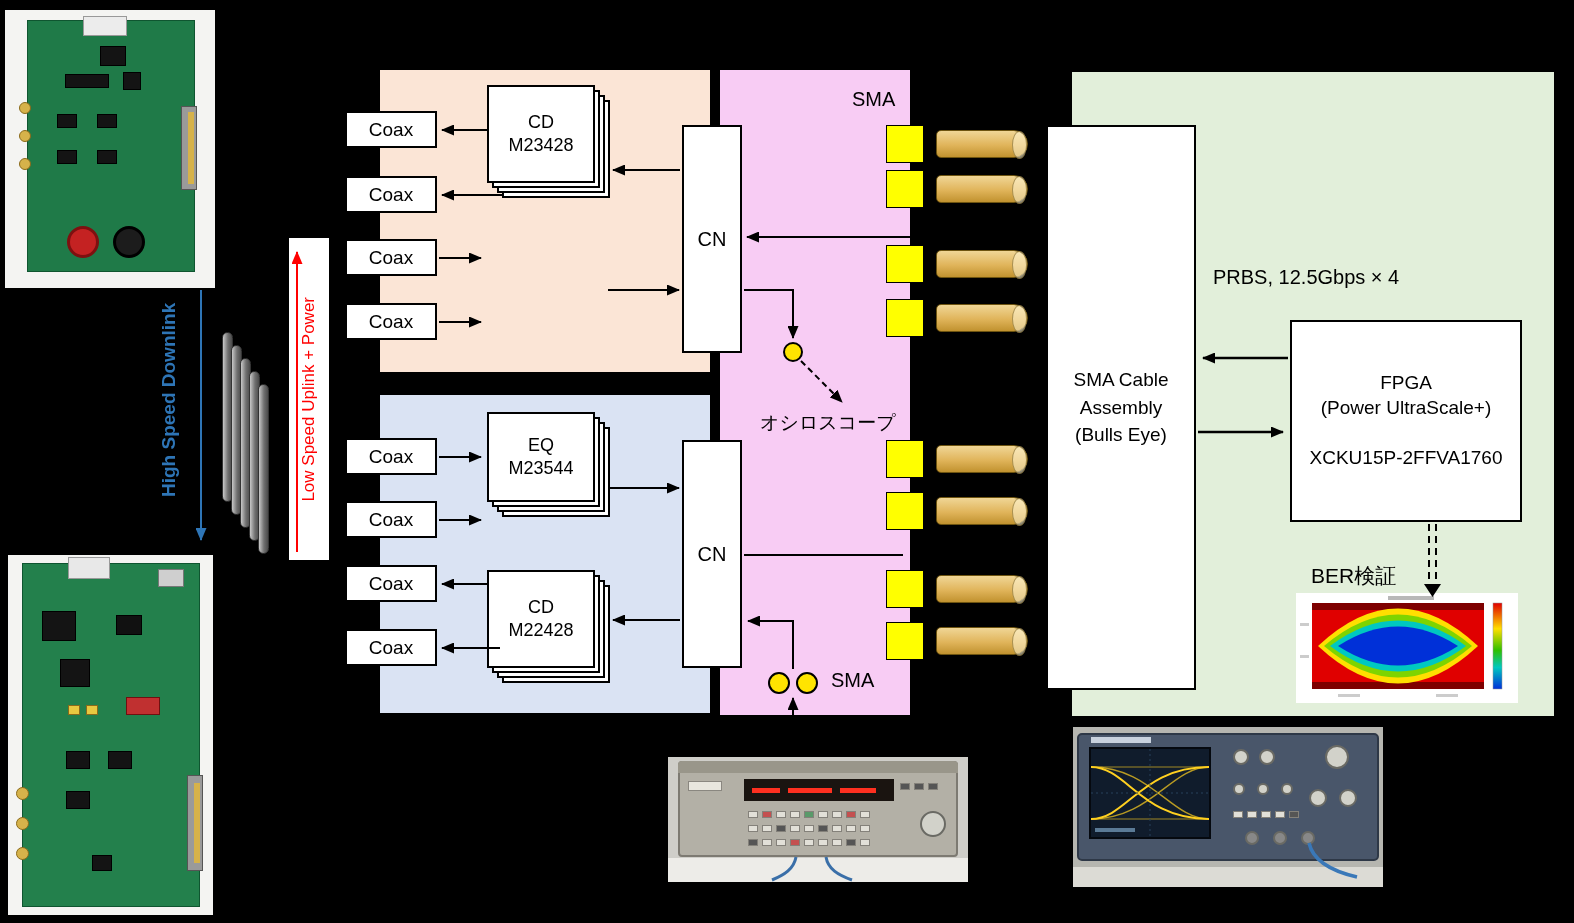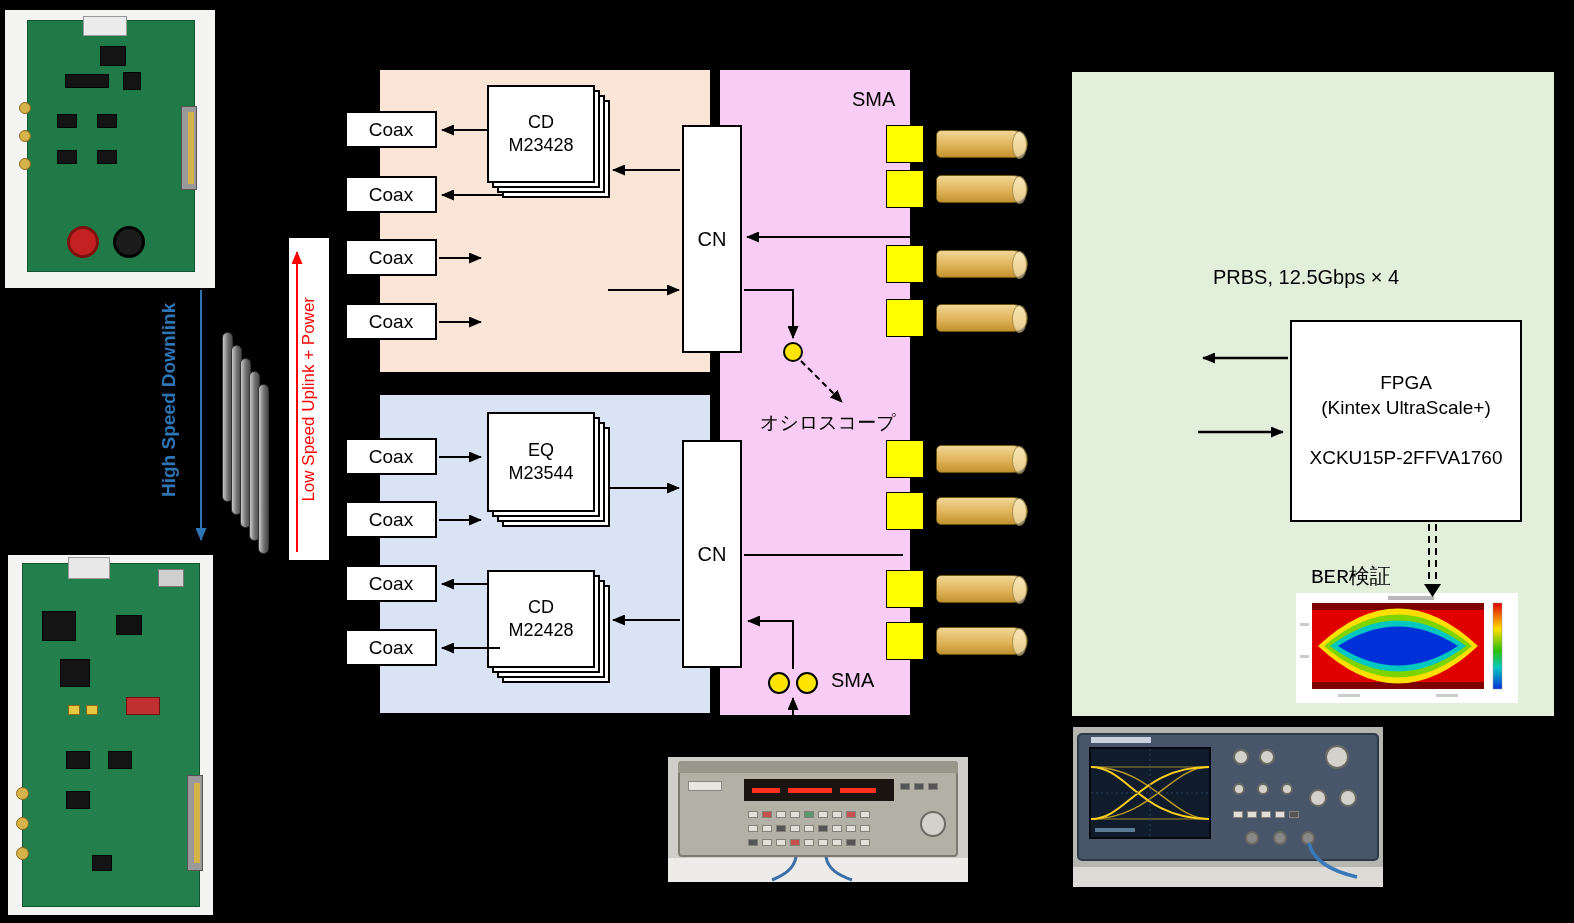--- a/index.html
+++ b/index.html
@@ -148,21 +148,21 @@
       <span>Coax</span>
     </div>
   <div class="wbox coax" style="left:345px;top:629px;">
       <span>Coax</span>
     </div>
 
   <div class="wbox stack" style="left:487px;top:85px;height:98px;">
     <span>CD</span>
     <span>M23428</span>
   </div>
-  <div class="wbox stack" style="left:487px;top:412px;height:100px;">
+  <div class="wbox stack" style="left:487px;top:412px;height:90px;">
     <span>EQ</span>
     <span>M23544</span>
   </div>
   <div class="wbox stack" style="left:487px;top:570px;height:98px;">
     <span>CD</span>
     <span>M22428</span>
   </div>
 
   <div class="wbox cn" style="top:125px;">
       <span>CN</span>
@@ -193,29 +193,34 @@
   <div class="cyl" style="left:936px;top:497px;"></div>
   <div class="cyl" style="left:936px;top:575px;"></div>
   <div class="cyl" style="left:936px;top:627px;"></div>
 
   <div class="circ" style="left:783px;top:342px;width:20px;height:20px;"></div>
   <div class="circ" style="left:768px;top:672px;width:22px;height:22px;"></div>
   <div class="circ" style="left:796px;top:672px;width:22px;height:22px;"></div>
 
   <div class="lbl" style="left:1213px;top:266px;font-size:20px;">PRBS, 12.5Gbps × 4</div>
 
+  <div class="wbox" id="sma-assy">
+    <span>SMA Cable</span>
+    <span>Assembly</span>
+    <span>(Bulls Eye)</span>
+  </div>
 
   <div class="wbox" id="fpga">
     <span>FPGA</span>
-    <span>(Kintex UltraScale+)</span>
+    <span>(Power UltraScale+)</span>
     <span class="gap"></span>
     <span>XCKU15P-2FFVA1760</span>
   </div>
 
-  <div class="lbl" style="left:1311px;top:562px;font-size:21px;font-family:Liberation Mono, monospace;">BER検証</div>
+  <div class="lbl" style="left:1311px;top:562px;font-size:21px;">BER検証</div>
 
   <svg class="lbl" style="left:1296px;top:593px;" width="222" height="110" viewBox="0 0 222 110">
     <rect width="222" height="110" fill="#ffffff"></rect>
     <rect x="92" y="3" width="46" height="4" fill="#b8b8b8"></rect>
     <rect x="16" y="10" width="172" height="86" fill="#e00000"></rect>
     <rect x="16" y="10" width="172" height="7" fill="#7e0000"></rect>
     <rect x="16" y="89" width="172" height="7" fill="#7e0000"></rect>
     <path d="M 22,53 Q 102,-22 182,53 Q 102,128 22,53 Z" fill="#ffdf00"></path>
     <path d="M 28,53 Q 102,-10 176,53 Q 102,116 28,53 Z" fill="#7ed400"></path>
     <path d="M 34,53 Q 102,2 170,53 Q 102,104 34,53 Z" fill="#00c8c0"></path>

